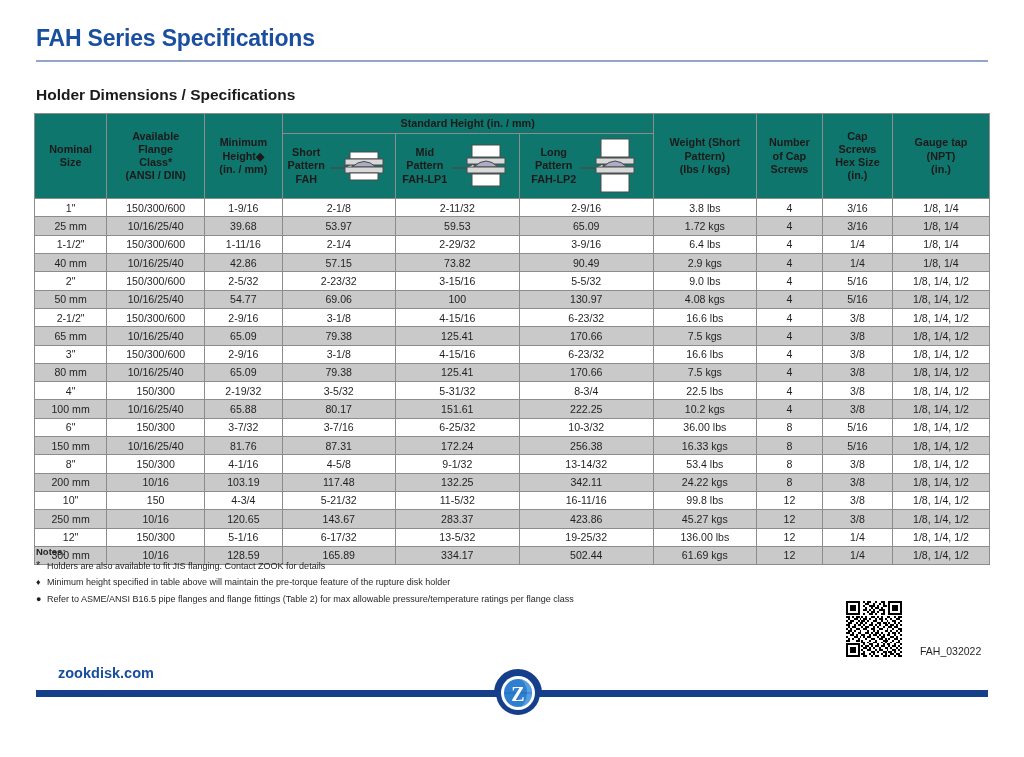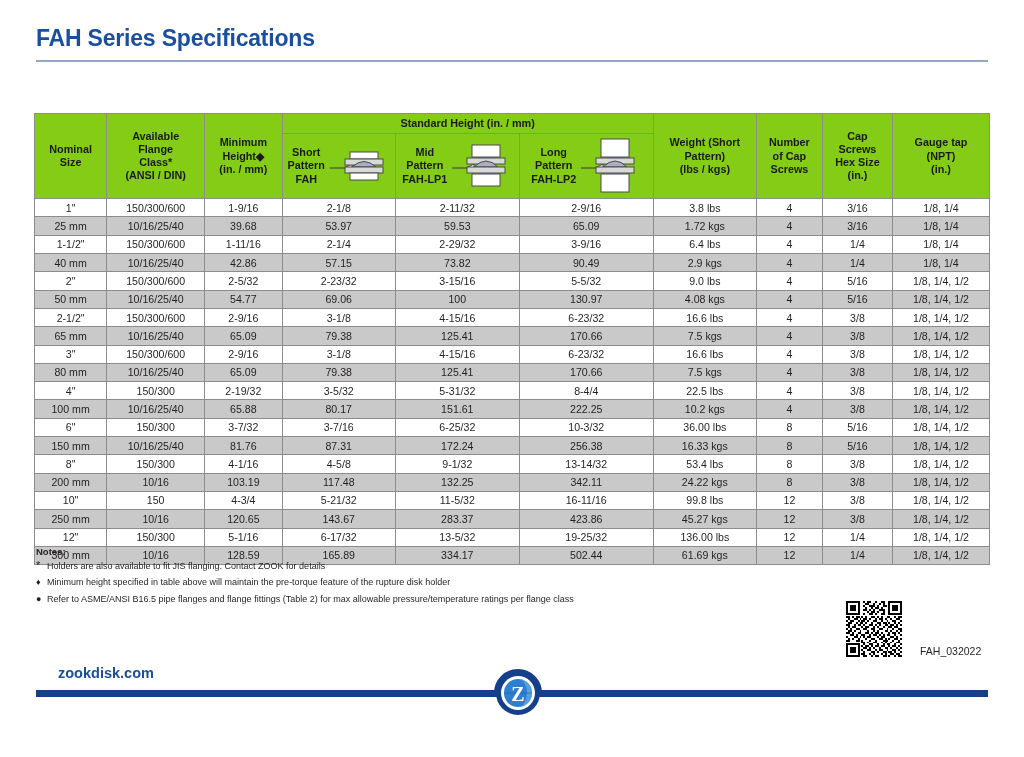--- a/index.html
+++ b/index.html
@@ -32,21 +32,21 @@
   table.spec {
     border-collapse: collapse; width: 956px;
     font-size: 10.5px; table-layout: fixed;
   }
   table.spec th, table.spec td {
     border: 1px solid #8c8c8c;
     text-align: center; vertical-align: middle;
     padding: 0;
   }
   table.spec thead th {
-    background: #84cc16;
+    background: #0f766e;
     color: #1a1a1a; font-weight: bold;
     font-size: 10.8px; line-height: 1.22;
     padding: 3px 2px;
   }
   th.grouphead { height: 19px; padding: 2px 0; }
   th.patcell { height: 62px; padding: 2px 3px; }
   .pat-inner { display: flex; align-items: center; justify-content: center; gap: 3px; }
   .pat-label { text-align: center; line-height: 1.25; white-space: nowrap; }
   table.spec tbody td { height: 18.3px; line-height: 1.15; font-size: 10.6px; }
   tr.metric td { background: #c9c9c9; }
@@ -97,20 +97,21 @@
 </head>
 <body>
 
 <div class="page">
 
   <div class="title-wrap">
     <h1 class="doc-title">FAH Series Specifications</h1>
     <div class="title-rule"></div>
   </div>
 
+  <div class="section-title">Holder Dimensions / Specifications</div>
 
   <div class="table-wrap">
     <table class="spec">
       <colgroup>
         <col class="c0">
           <col class="c1">
           <col class="c2">
           <col class="c3">
           <col class="c4">
         <col class="c5">
@@ -336,21 +337,21 @@
             <td>4</td>
             <td>3/8</td>
             <td>1/8, 1/4, 1/2</td>
           </tr>
           <tr class="imperial">
             <td>4"</td>
             <td>150/300</td>
             <td>2-19/32</td>
             <td>3-5/32</td>
             <td>5-31/32</td>
-            <td>8-4/4</td>
+            <td>8-3/4</td>
             <td>22.5 lbs</td>
             <td>4</td>
             <td>3/8</td>
             <td>1/8, 1/4, 1/2</td>
           </tr>
           <tr class="metric">
             <td>100 mm</td>
             <td>10/16/25/40</td>
             <td>65.88</td>
             <td>80.17</td>

